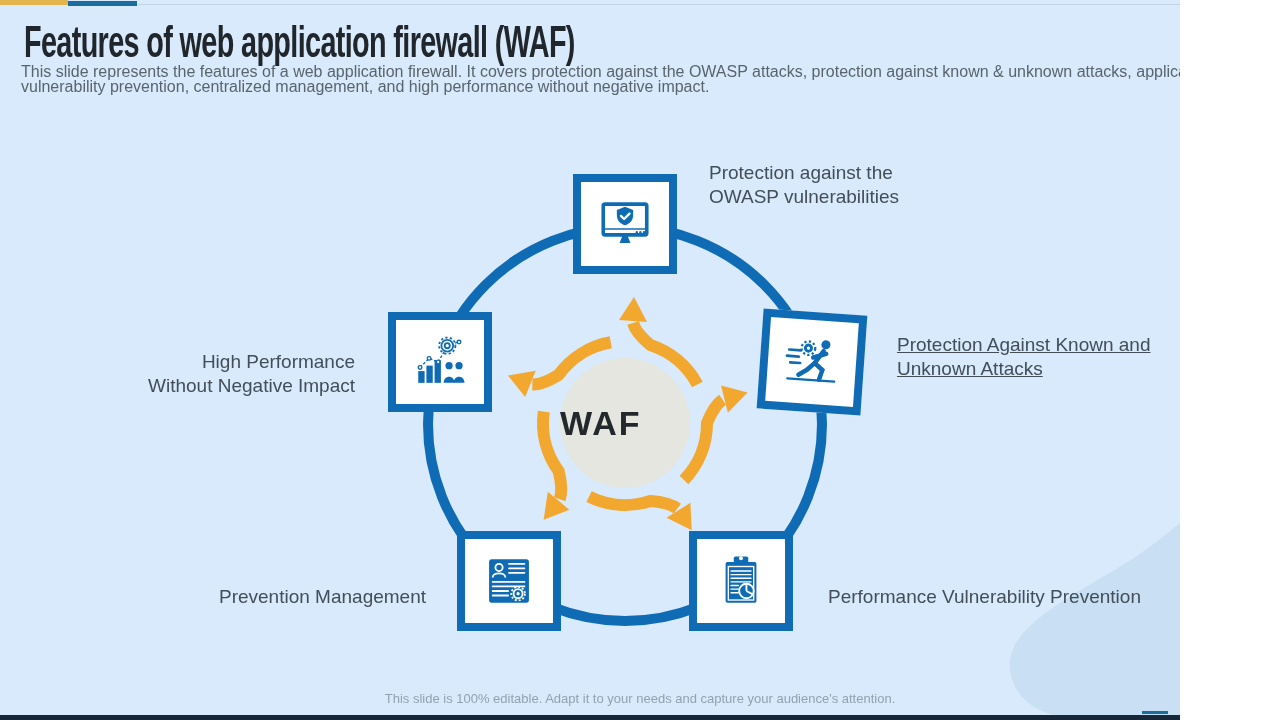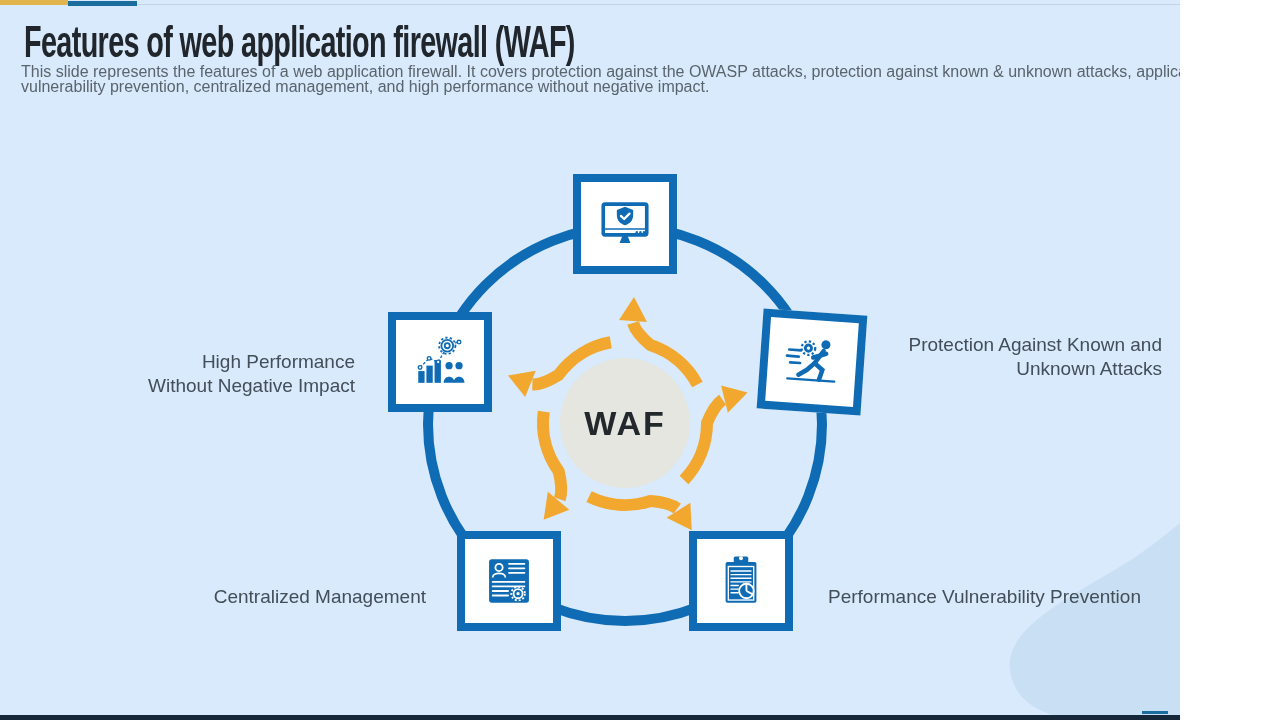--- a/index.html
+++ b/index.html
@@ -16,36 +16,36 @@
          color:#20262b;white-space:nowrap;letter-spacing:-1px;
          transform:scaleX(.64);transform-origin:left top;}
   .subtitle{position:absolute;left:21px;top:65px;width:1225px;margin:0;
             font-size:16px;line-height:14.5px;color:#5a646d;}
 
   
   .bg-svg{position:absolute;left:0;top:0;}
 
   
   .waf-circle{position:absolute;left:560px;top:358px;width:130px;height:130px;border-radius:50%;
-              background:#e4e6df;display:flex;align-items:center;justify-content:center;}
+              background:#e4e6df;display:flex;align-items:center;justify-content:flex-start;}
   .waf-label{font-size:34px;font-weight:700;letter-spacing:2px;color:#23282d;}
 
   
   .feature-box{position:absolute;width:88px;height:84px;background:#ffffff;border:8px solid #0f6cb4;
                display:flex;align-items:center;justify-content:center;}
   .box-top{left:573px;top:174px;}
   .box-right{left:760px;top:312px;transform:rotate(4deg);}
   .box-left{left:388px;top:312px;}
   .box-bleft{left:457px;top:531px;}
   .box-bright{left:689px;top:531px;}
 
   
   .feature-label{position:absolute;font-size:19px;line-height:24px;color:#434e58;}
   .lbl-top{left:709px;top:161px;width:215px;text-align:left;}
-  .lbl-right{left:897px;top:333px;width:265px;text-align:right;}
+  .lbl-right{left:897px;top:333px;width:265px;text-align:left;text-decoration:underline;}
   .lbl-left{left:135px;top:333px;width:220px;text-align:right;margin-top:17px;}
   .lbl-bleft{left:180px;top:585px;width:246px;text-align:right;white-space:nowrap;}
   .lbl-bright{left:828px;top:585px;width:330px;text-align:left;white-space:nowrap;}
 
   
   .footer{position:absolute;left:0;top:691px;width:1280px;text-align:center;
           font-size:13px;color:#93a2b0;}
   .bottom-bar{position:absolute;left:0;bottom:0;width:1280px;height:5px;background:#16273a;}
   .bottom-accent{position:absolute;right:12px;bottom:6px;width:26px;height:3px;background:#1b6d9e;}
 </style>
@@ -169,20 +169,22 @@
         <line x1="21" y1="37" x2="29" y2="37"></line>
         <line x1="21" y1="41" x2="29" y2="41"></line>
         <line x1="21" y1="45" x2="29" y2="45"></line>
       </g>
       <circle cx="38" cy="43" r="8" fill="#0f6cb4" stroke="#ffffff" stroke-width="2"></circle>
       <line x1="38" y1="43" x2="38" y2="36" stroke="#ffffff" stroke-width="2"></line>
       <line x1="38" y1="43" x2="44.5" y2="46.5" stroke="#ffffff" stroke-width="2"></line>
     </svg>
   </div>
 
+  <div class="feature-label lbl-top">Protection against the OWASP vulnerabilities</div>
   <div class="feature-label lbl-right">Protection Against Known and Unknown Attacks</div>
   <div class="feature-label lbl-bright">Performance Vulnerability Prevention</div>
-  <div class="feature-label lbl-bleft">Centralized Management</div>
+  <div class="feature-label lbl-bleft">Prevention Management</div>
   <div class="feature-label lbl-left">High Performance Without Negative Impact</div>
 
+  <div class="footer">This slide is 100% editable. Adapt it to your needs and capture your audience's attention.</div>
   <div class="bottom-accent"></div>
   <div class="bottom-bar"></div>
 </div>
 
 </body></html>

